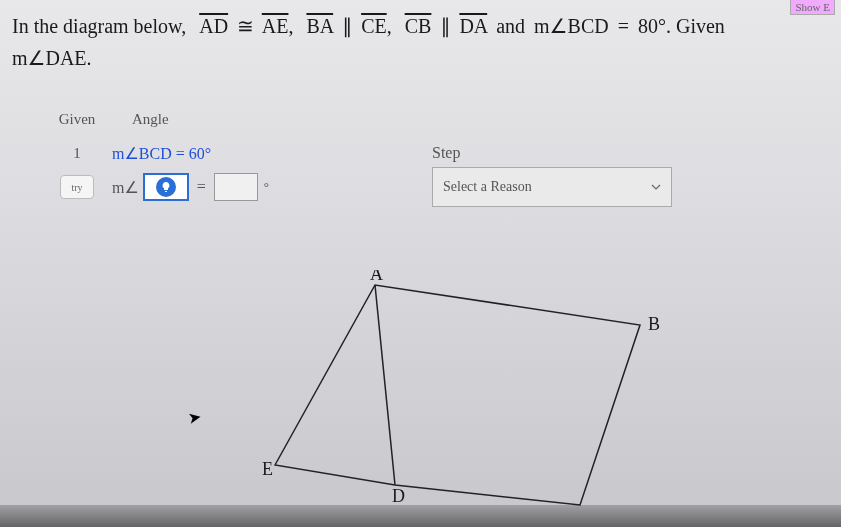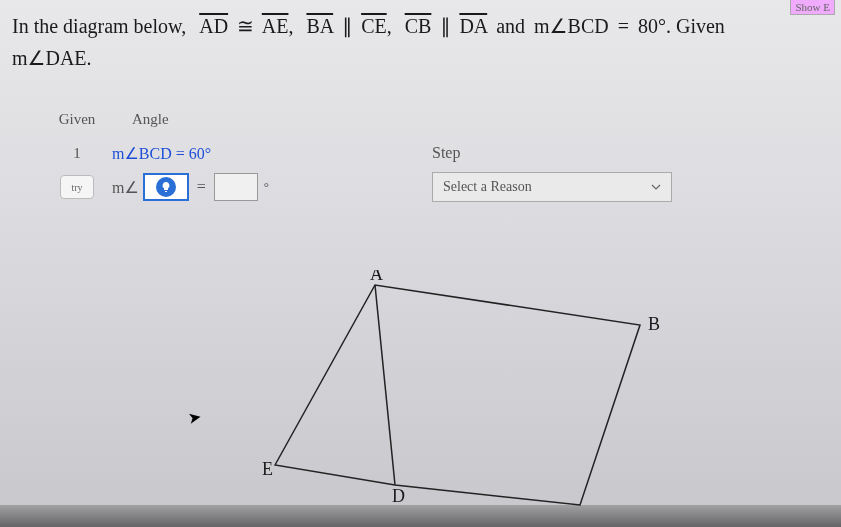--- a/index.html
+++ b/index.html
@@ -61,21 +61,21 @@
   .hint-bubble svg { width: 12px; height: 12px; fill: #fff; }
   .eq { margin: 0 4px; }
   .value-box {
     width: 44px; height: 28px;
     border: 1px solid #999;
     background: #f0f0f0;
   }
   .deg { margin-left: 2px; font-size: 13px; vertical-align: top; }
 
   .reason-select {
-    width: 240px; height: 30px;
+    width: 240px; height: 40px;
     border: 1px solid #aaa;
     background: #eaeaea;
     display: flex; align-items: center; justify-content: space-between;
     padding: 0 10px;
     font-size: 14px; color: #555;
   }
   .chev { width: 10px; height: 10px; }
 
   .diagram {
     position: absolute;

